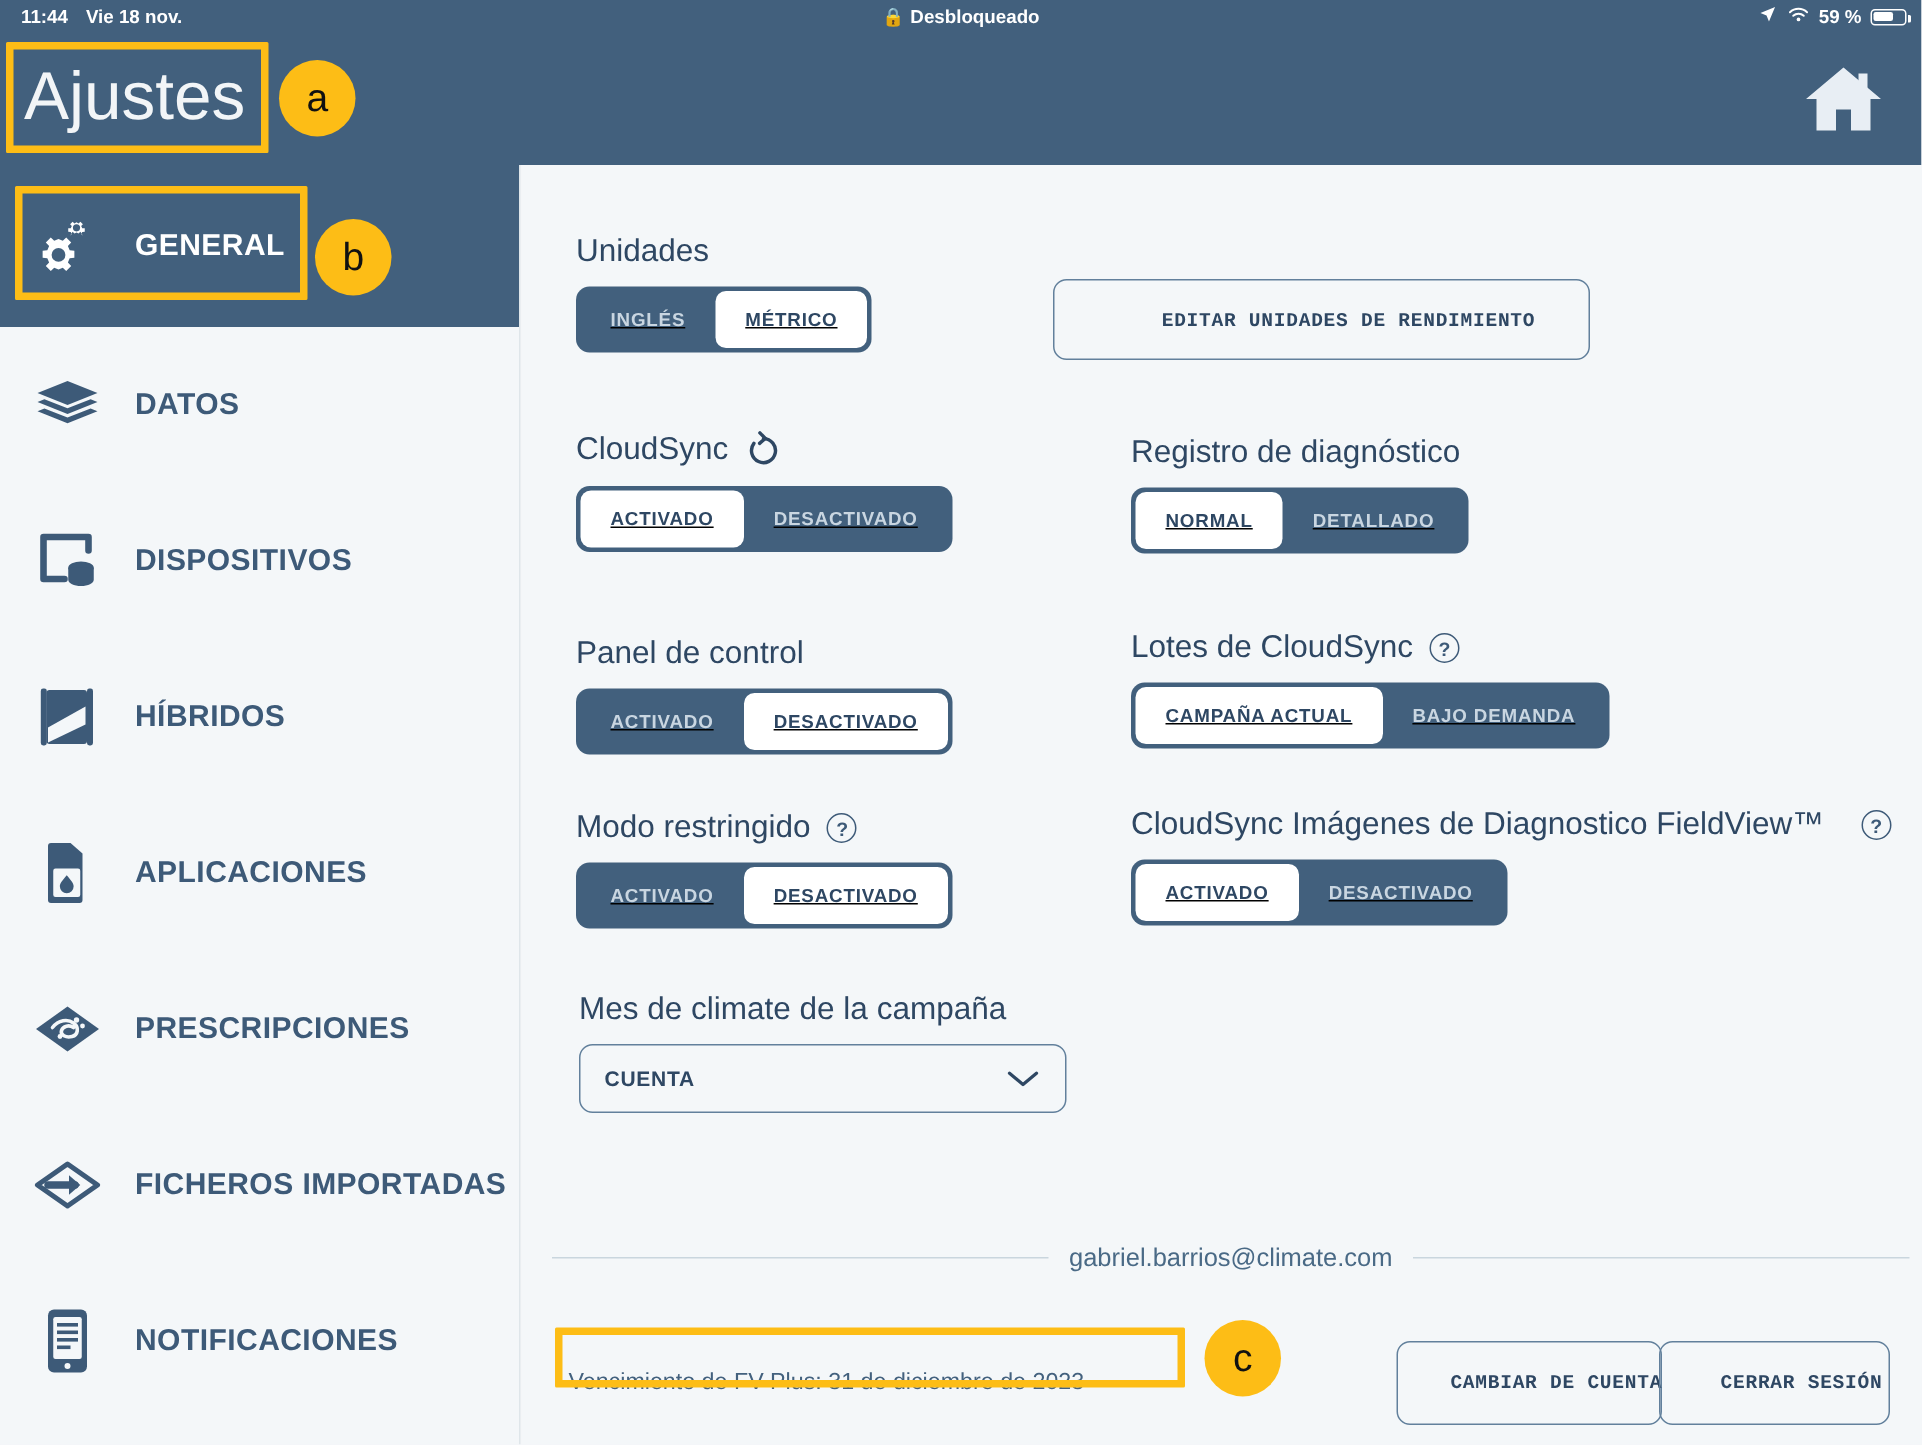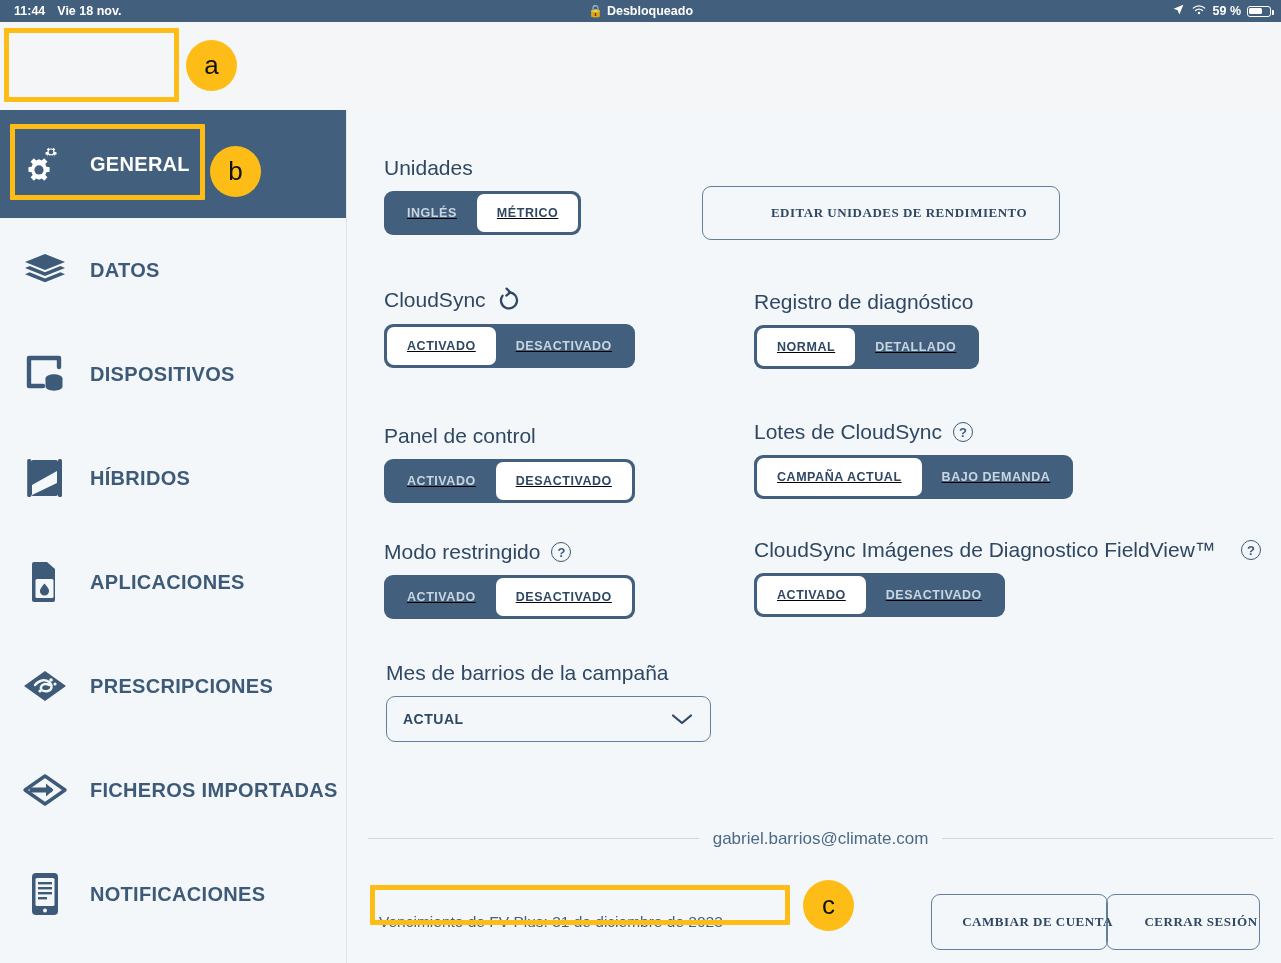--- a/index.html
+++ b/index.html
@@ -82,21 +82,21 @@
     color: #c9d6e1; padding: 12px 20px; border-radius: 7px;
     display: flex; align-items: center; justify-content: center;
     white-space: nowrap;
   }
   .seg-opt.sel { background: #ffffff; color: #2e4763; }
 
   .outline-btn {
     border: 1.6px solid #62809c; border-radius: 9px; background: transparent;
     color: #2e4763; font-size: 13px; font-weight: 700; letter-spacing: 0.5px;
     display: inline-flex; align-items: center; justify-content: center;
-    white-space: nowrap; font-family: Liberation Serif, serif; padding-left: 36px;
+    white-space: nowrap; font-family: Liberation Mono, monospace; padding-left: 36px;
   }
 
   .select-box {
     width: 325px; height: 46px; border: 1.6px solid #62809c; border-radius: 9px;
     background: transparent; display: flex; align-items: center;
     padding: 0 16px; justify-content: space-between;
     color: #2e4763; font-size: 14px; font-weight: 700; letter-spacing: 0.5px;
   }
 
   .qmark {
@@ -163,20 +163,29 @@
           <path d="M3.2 7.9a12.6 12.6 0 0 1 17.6 0" stroke="#fff" stroke-width="2" fill="none" stroke-linecap="round"></path>
         </svg>
       </span>
       <span>59 %</span>
       <span class="batt">
           <span class="batt-fill"></span>
         </span>
     </div>
   </div>
 
+  <div class="header">
+    <div class="app-title">Ajustes</div>
+    <div class="home-icon">
+      <svg width="56" height="52" viewBox="0 0 56 52">
+        <path d="M28 5 L53 26 L46 26 L46 47 L33 47 L33 33 L23 33 L23 47 L10 47 L10 26 L3 26 Z" fill="#e8eef4"></path>
+        <rect x="38" y="9" width="6" height="11" fill="#e8eef4"></rect>
+      </svg>
+    </div>
+  </div>
 
   <div class="sidebar">
 
     <div class="nav-item active">
       <span class="nav-ico">
         <svg width="46" height="44" viewBox="0 0 46 44" fill="#ffffff">
           <g transform="translate(29,13) scale(0.52)">
             <path d="M0-13 2.6-11.6 5-13.8 8.2-10.6 6-8.2 7.4-5.6 10.6-5.4 10.6-0.9 7.4-0.7 6 1.9 8.2 4.3 5-0.9 2.6 1.3 0 0 -2.6 1.3 -5 -0.9 -8.2 4.3 -6 1.9 -7.4-0.7 -10.6-0.9 -10.6-5.4 -7.4-5.6 -6-8.2 -8.2-10.6 -5-13.8 -2.6-11.6Z"></path>
             <circle cx="0" cy="-6" r="4.6" fill="#42607d"></circle>
           </g>
@@ -345,23 +354,23 @@
         <span>CloudSync Imágenes de Diagnostico FieldView™</span>
         <span class="qmark" style="margin-left:14px;">?</span>
       </div>
       <div class="seg">
         <div class="seg-opt sel">ACTIVADO</div>
         <div class="seg-opt">DESACTIVADO</div>
       </div>
     </div>
 
     <div style="position:absolute;left:38px;top:551px;">
-      <div class="section-title">Mes de barrios de la campaña</div>
+      <div class="section-title">Mes de climate de la campaña</div>
       <div class="select-box">
-        <span>ACTUAL</span>
+        <span>CUENTA</span>
         <span style="display:inline-flex;">
           <svg width="24" height="14" viewBox="0 0 24 14" fill="none" stroke="#2e4763" stroke-width="2.2" stroke-linecap="round" stroke-linejoin="round">
             <path d="M3 3.5 12 11 21 3.5"></path>
           </svg>
         </span>
       </div>
     </div>
 
     <div class="footer-divider">
       <span class="fd-line"></span>

